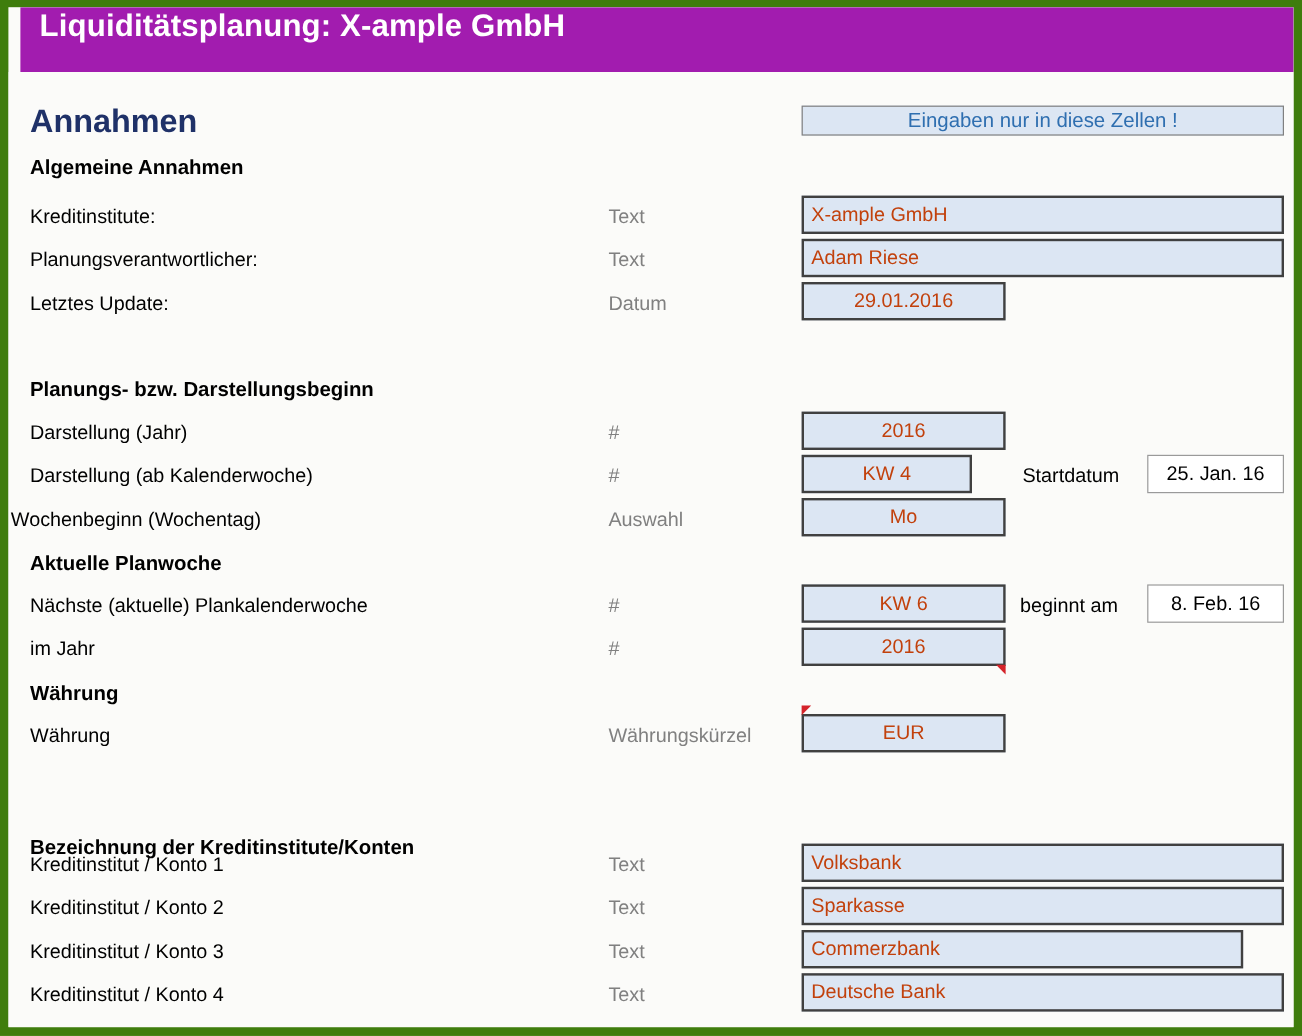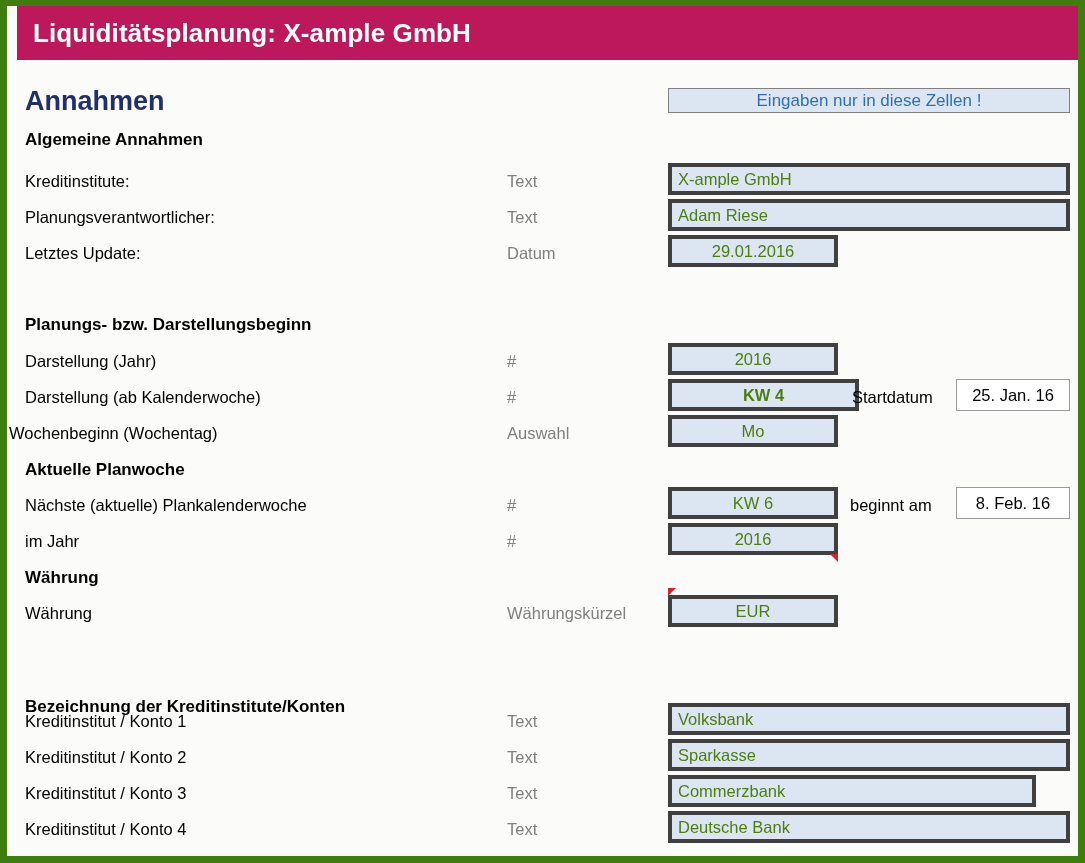--- a/index.html
+++ b/index.html
@@ -33,23 +33,22 @@
     overflow: hidden;
   }
 
   
   #titlebar {
     position: absolute;
     left: 10px;
     top: 0px;
     right: 0px;
     height: 54px;
-    background: #be185d;
-    display: flex;
-    align-items: center;
+    background: #a21caf;
+    display: flex;
   }
   #titlebar .title-text {
     color: #ffffff;
     font-size: 26px;
     font-weight: bold;
     letter-spacing: 0.1px;
     padding-left: 16px;
     white-space: nowrap;
   }
 
@@ -91,22 +90,22 @@
   .side-lbl {
     color: #000000;
     font-size: 16.5px;
     white-space: nowrap;
   }
 
   
   .cell {
     box-sizing: border-box;
     background: #dce6f3;
-    border: 4px solid #404040;
-    color: #4d7c0f;
+    border: 2px solid #404040;
+    color: #c2410c;
     font-size: 16.5px;
     display: flex;
     align-items: center;
     height: 32px;
   }
   .cell.left   { justify-content: flex-start; padding-left: 6px; }
   .cell.center { justify-content: center; }
 
   
   .outcell {
@@ -176,21 +175,21 @@
       <div class="abs cell center" style="left:661px; top:175px; width:170px;">29.01.2016</div>
 
       <div class="abs h2" style="left:18px; top:255px;">Planungs- bzw. Darstellungsbeginn</div>
 
       <div class="abs lbl" style="left:18px; top:292px;">Darstellung (Jahr)</div>
       <div class="abs type-lbl" style="left:500px; top:292px;">#</div>
       <div class="abs cell center" style="left:661px; top:283px; width:170px;">2016</div>
 
       <div class="abs lbl" style="left:18px; top:328px;">Darstellung (ab Kalenderwoche)</div>
       <div class="abs type-lbl" style="left:500px; top:328px;">#</div>
-      <div class="abs cell center" style="left:661px; top:319px; width:191px;font-weight:bold;">KW 4</div>
+      <div class="abs cell center" style="left:661px; top:319px; width:142px;">KW 4</div>
       <div class="abs side-lbl" style="left:845px; top:328px;">Startdatum</div>
       <div class="abs outcell" style="left:949px; top:319px; width:114px;">25. Jan. 16</div>
 
       <div class="abs lbl" style="left:2px; top:364px;">Wochenbeginn (Wochentag)</div>
       <div class="abs type-lbl" style="left:500px; top:364px;">Auswahl</div>
       <div class="abs cell center" style="left:661px; top:355px; width:170px;">Mo</div>
 
       <div class="abs h2" style="left:18px; top:400px;">Aktuelle Planwoche</div>
 
       <div class="abs lbl" style="left:18px; top:436px;">Nächste (aktuelle) Plankalenderwoche</div>

